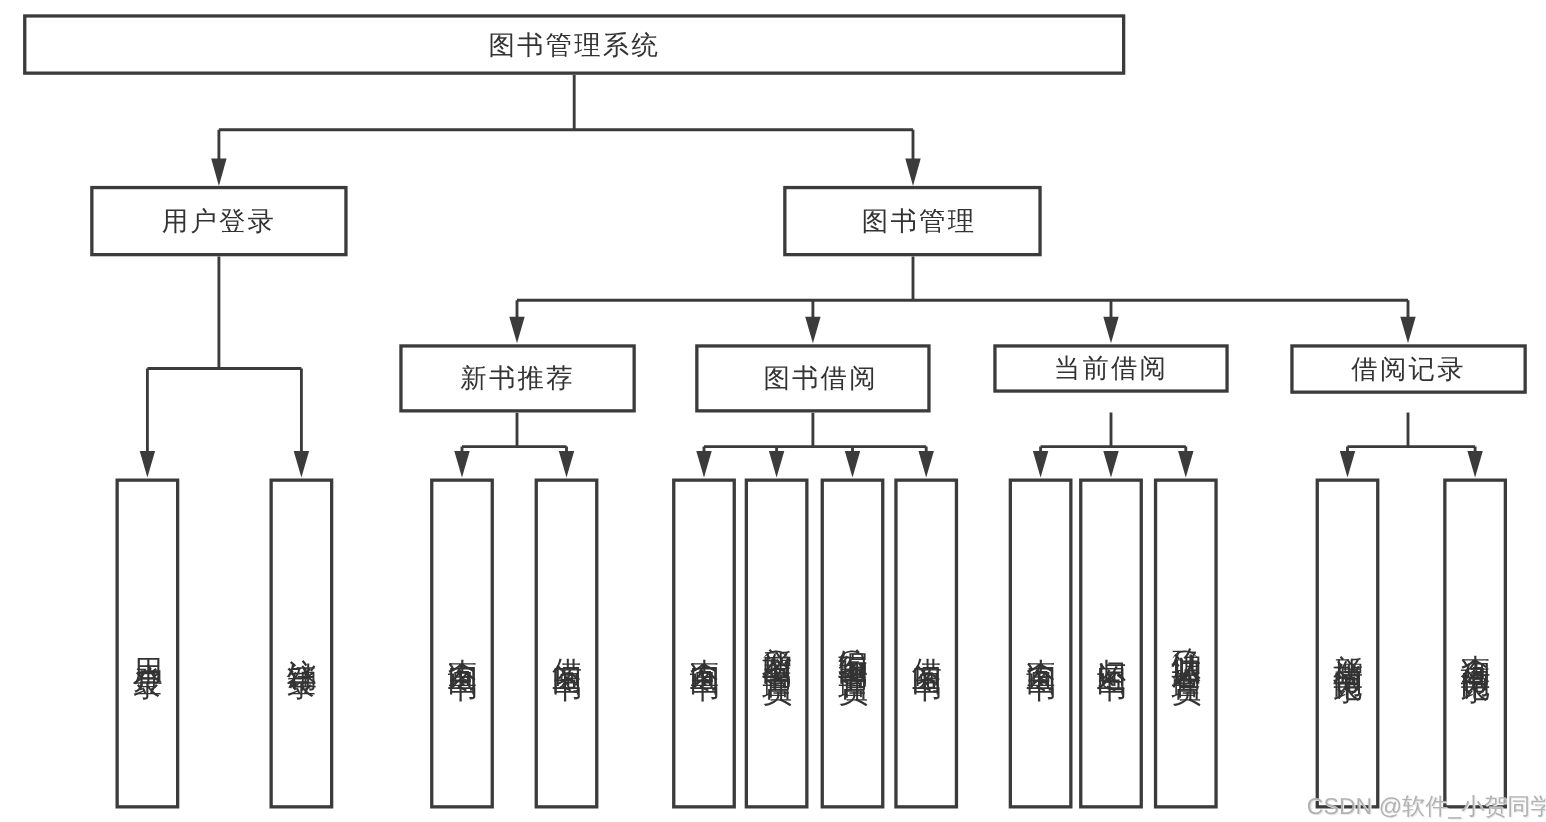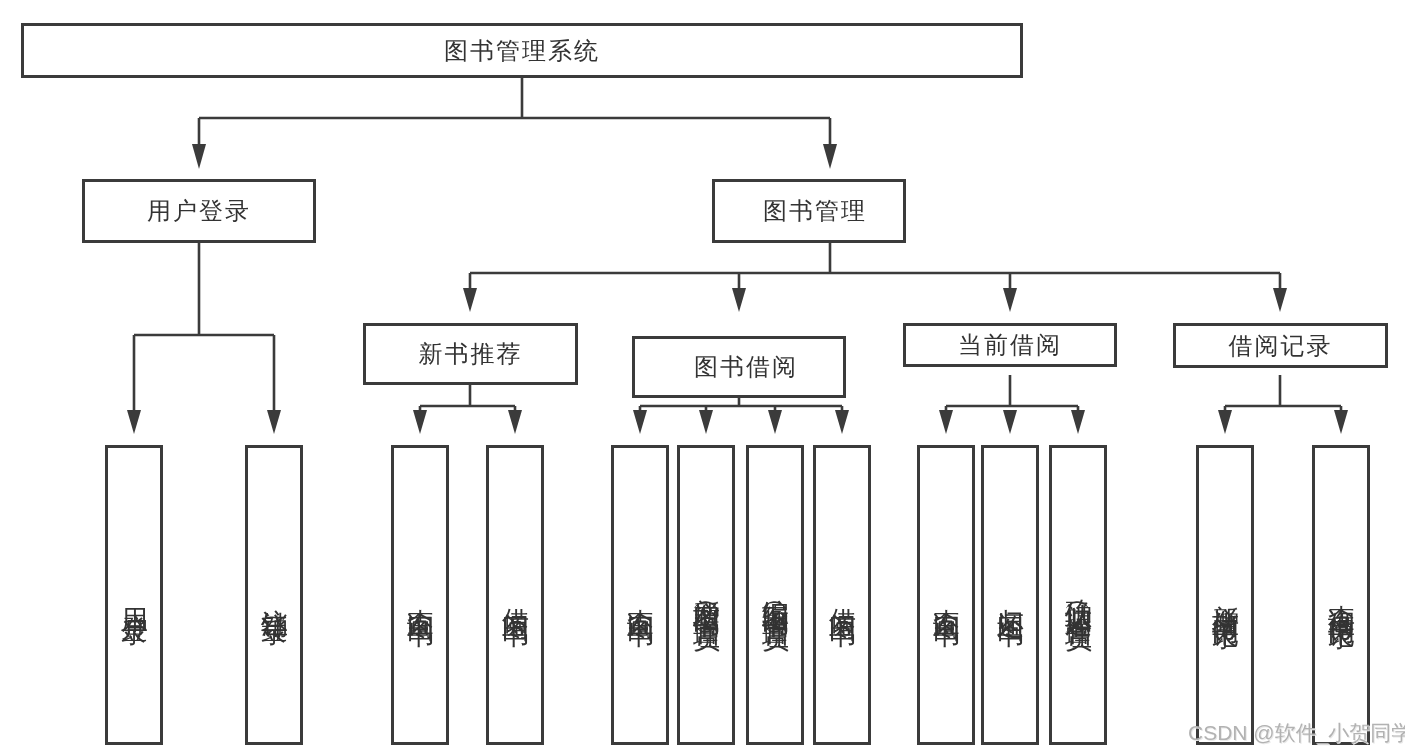--- a/index.html
+++ b/index.html
@@ -28,21 +28,20 @@
   }
   .node {
     position: absolute;
     box-sizing: border-box;
     background: #ffffff;
     border: 3px solid #3b3b3b;
     display: flex;
     align-items: center;
     justify-content: center;
     color: #333333;
-    margin-top: 10px;
   }
   .node.header span {
     font-size: 24px;
     letter-spacing: 2px;
     white-space: nowrap;
   }
   .node.leaf { top: 435px; width: 58px; height: 300px; }
   .node.leaf span {
     writing-mode: vertical-rl;
     text-orientation: mixed;
@@ -103,28 +102,28 @@
     <polygon points="1334,410 1348,410 1341,434"></polygon>
   </svg>
 
   <div class="node header" style="left:21px; top:13px; width:1002px; height:55px;">
     <span>图书管理系统</span>
   </div>
 
   <div class="node header" style="left:82px; top:169px; width:234px; height:64px;">
     <span>用户登录</span>
   </div>
-  <div class="node header" style="left:712px; top:169px; width:194px; height:64px;padding-left:12px;">
+  <div class="node header" style="left:712px; top:169px; width:235px; height:64px;padding-left:12px;">
     <span>图书管理</span>
   </div>
 
   <div class="node header" style="left:363px; top:313px; width:215px; height:62px;">
     <span>新书推荐</span>
   </div>
-  <div class="node header" style="left:632px; top:326px; width:214px; height:62px;padding-left:14px;">
+  <div class="node header" style="left:632px; top:313px; width:214px; height:62px;padding-left:14px;">
     <span>图书借阅</span>
   </div>
   <div class="node header" style="left:903px; top:313px; width:214px; height:44px;">
     <span>当前借阅</span>
   </div>
   <div class="node header" style="left:1173px; top:313px; width:215px; height:45px;">
     <span>借阅记录</span>
   </div>
 
   <div class="node leaf" style="left:105px;">

